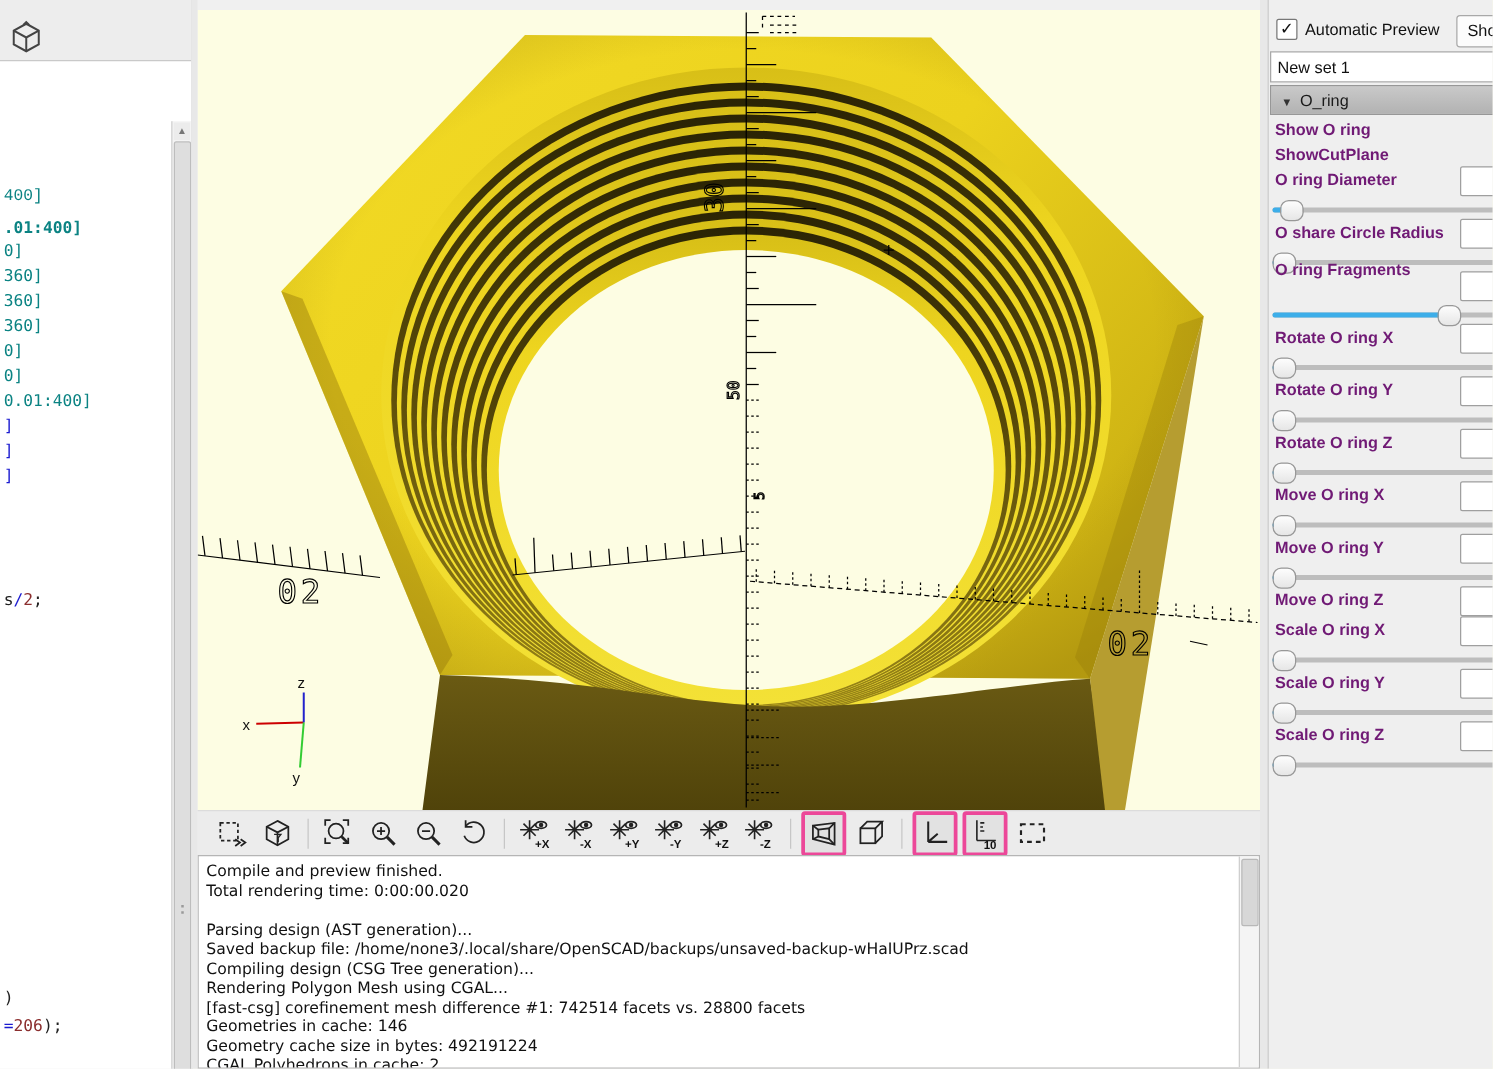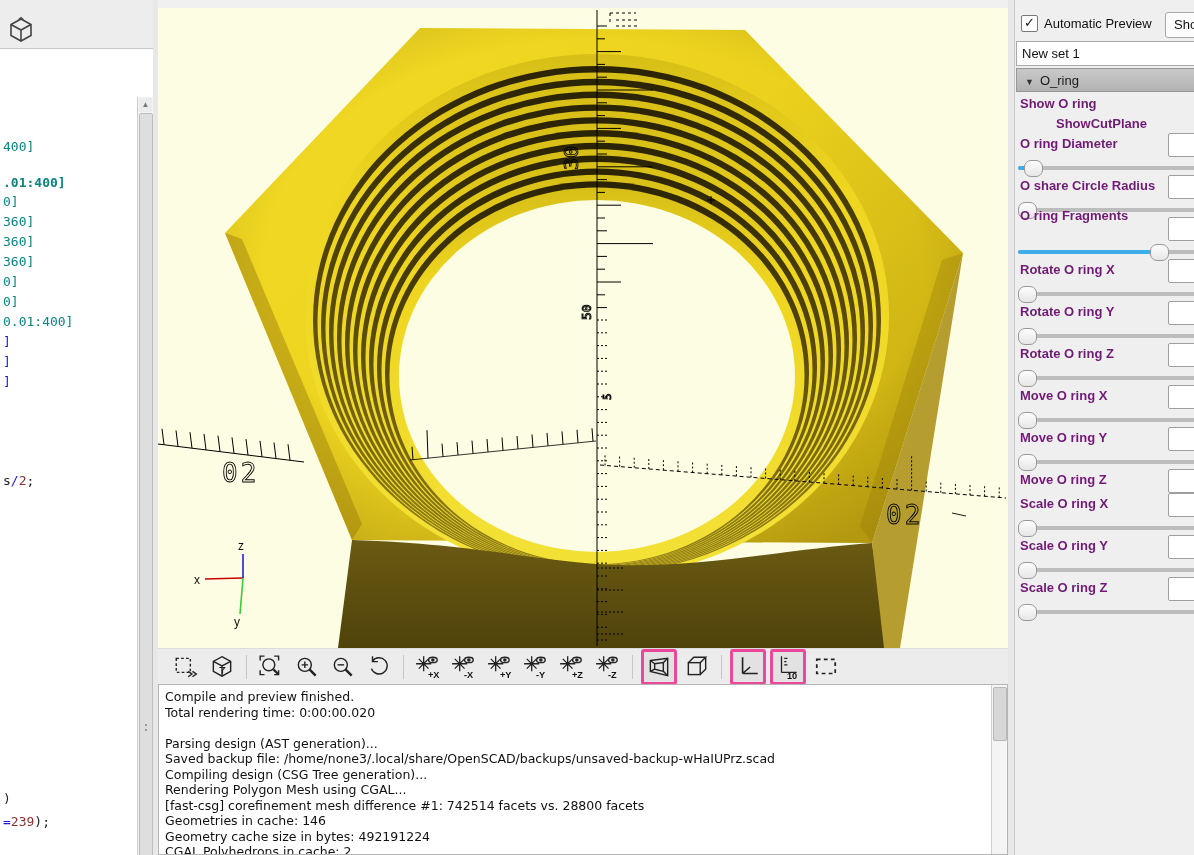--- a/index.html
+++ b/index.html
@@ -56,35 +56,35 @@
     <span id="editor-cube-icon">
       <svg width="26" height="28" viewBox="0 0 26 28" fill="none" stroke="#444" stroke-width="1.6">
         <path d="M13 3 L23 8.5 L23 19.5 L13 25 L3 19.5 L3 8.5 Z"></path>
         <path d="M3 8.5 L13 14 L23 8.5 M13 14 L13 25"></path>
         <path d="M10.5 3.8 L13 1.5 L15.5 3.8" stroke-width="1.2"></path>
       </svg>
     </span>
   </div>
   <div id="editor">
     <div id="code-lines">
-        <div class="codeline" style="top: 88px;"><span class="teal">400]</span></div>
+        <div class="codeline" style="top: 98px; font-family: Liberation Mono, monospace;"><span class="teal">400]</span></div>
         <div class="codeline" style="top: 124px; font-weight: bold;"><span class="teal">.01:400]</span></div>
         <div class="codeline" style="top: 143px;"><span class="teal">0]</span></div>
         <div class="codeline" style="top: 163px;"><span class="teal">360]</span></div>
         <div class="codeline" style="top: 183px;"><span class="teal">360]</span></div>
         <div class="codeline" style="top: 203px;"><span class="teal">360]</span></div>
         <div class="codeline" style="top: 223px;"><span class="teal">0]</span></div>
         <div class="codeline" style="top: 243px;"><span class="teal">0]</span></div>
         <div class="codeline" style="top: 263px;"><span class="teal">0.01:400]</span></div>
         <div class="codeline" style="top: 283px;"><span class="blue">]</span></div>
         <div class="codeline" style="top: 303px;"><span class="blue">]</span></div>
         <div class="codeline" style="top: 323px;"><span class="blue">]</span></div>
         <div class="codeline" style="top: 422px;"><span class="plain">s</span><span class="blue">/</span><span class="num">2</span><span class="plain">;</span></div>
         <div class="codeline" style="top: 740px;"><span class="plain">)</span></div>
-        <div class="codeline" style="top: 763px;"><span class="blue">=</span><span class="num">239</span><span class="plain">);</span></div>
+        <div class="codeline" style="top: 763px;"><span class="blue">=</span><span class="num">206</span><span class="plain">);</span></div>
       </div>
     <div id="editor-scrollbar">
       <div class="sb-arrow" style="top:1px">▲</div>
       <div id="editor-sb-thumb">
         <div class="grip-dot" style="top:610px"></div>
           <div class="grip-dot" style="top:615px"></div>
       </div>
     </div>
   </div>
 </div>
@@ -449,21 +449,21 @@
 <div id="right-panel">
   <div id="cz-toprow">
     <div id="cz-checkbox">✓</div>
     <div id="cz-checkbox-label">Automatic Preview</div>
     <div id="cz-show-btn">Sho</div>
   </div>
   <div id="cz-preset">New set 1</div>
   <div id="cz-group-header"><span id="cz-group-arrow">▼</span><span>O_ring</span></div>
   <div id="cz-params">
       <div class="pz-label" style="top: 96px;">Show O ring</div>
-      <div class="pz-label" style="top: 116px; margin-left: 36px;">ShowCutPlane</div>
+      <div class="pz-label" style="top: 116px;">ShowCutPlane</div>
       <div class="pz-label" style="top: 136px;">O ring Diameter</div>
       <div class="pz-box" style="top: 133px;"></div>
       <div class="pz-slider" style="top: 159px;">
         <div class="pz-groove"></div>
         <div class="pz-fill" style="width: 14px;"></div>
         <div class="pz-handle" style="left: 6px;"></div>
       </div>
       <div class="pz-label" style="top: 178px;">O share Circle Radius</div>
       <div class="pz-box" style="top: 175px;"></div>
       <div class="pz-slider" style="top: 201px;">

